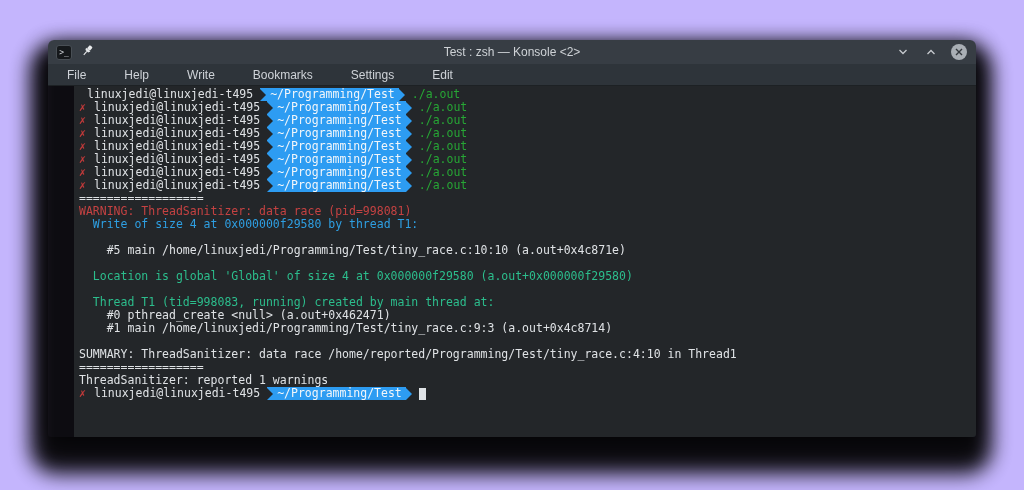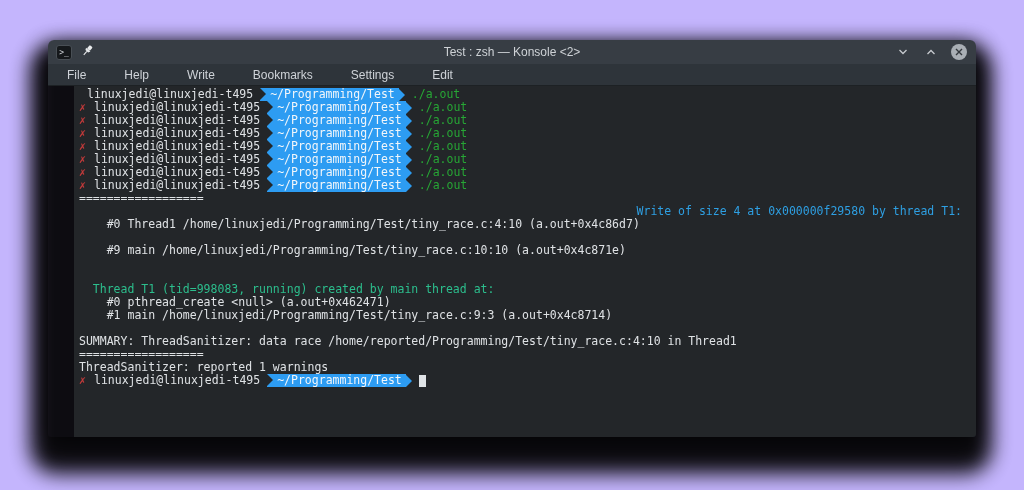--- a/index.html
+++ b/index.html
@@ -39,31 +39,31 @@
 
   
   .terminal { position:relative; height:436px; background:#232629;
               font-family:"DejaVu Sans Mono", monospace; font-size:11.5px;
               padding:2px 14px 0 5px;margin-left:26px; }
   .tline { height:13px; line-height:13px; white-space:pre; color:#dfe2e5;
            display:block; overflow:hidden; }
   .prompt { display:flex; align-items:center; }
   .mark { display:inline-block; width:15px; color:#c23a3a; }
   .prompt.no-mark .mark { visibility:hidden; width:8px; }
-  .pl { background:#2d9cf2; display:inline-flex; height:13px;
+  .pl { background:#2d9cf2; display:inline-flex; align-items:center; height:13px;
         margin-left:7px; padding-right:4px; color:#f2f6fa; }
   .pl-notch { width:0; height:0; border-top:6.5px solid transparent;
               border-bottom:6.5px solid transparent; border-left:6px solid #232629;
               margin-right:4px; }
   .pl-tip { width:0; height:0; border-top:6.5px solid transparent;
             border-bottom:6.5px solid transparent; border-left:6px solid #2d9cf2; }
   .cmd { margin-left:7px; }
   .green { color:#27a635; }
   .red { color:#c54242; }
-  .blue { color:#2e9fe2;text-align:right; }
+  .blue { color:#2e9fe2; }
   .teal { color:#2cbe8d; }
   .fg { color:#dfe2e5; }
   .cursor { display:inline-block; width:7px; height:12px; background:#dfe3e6;
             margin-left:7px; }
 
   
   .scrollbar { position:absolute; top:0; right:0; bottom:0; width:10px; }
   .scroll-thumb { position:absolute; right:2px; bottom:16px; width:5px; height:44px;
                   background:#70757b; border-radius:3px; cursor:pointer; }
 </style>
@@ -204,25 +204,26 @@
     <span class="pl">
       <span class="pl-notch"></span>
       <span class="pl-text">~/Programming/Test</span>
     </span>
     <span class="pl-tip"></span>
     <span class="green cmd">./a.out</span>
   </div>
 </div>
 
       <div class="tline fg">==================</div>
+      <div class="tline red">WARNING: ThreadSanitizer: data race (pid=998081)</div>
       <div class="tline blue">  Write of size 4 at 0x000000f29580 by thread T1:</div>
-      <div class="tline fg">    #0 Thread1 /home/linuxjedi/Programming/Test/tiny_race.c:4:10 (a.out+0x4c86d7)</div>
-      <div class="tline"></div>
-      <div class="tline fg">    #9 main /home/linuxjedi/Programming/Test/tiny_race.c:10:10 (a.out+0x4c871e)</div>
-      <div class="tline"></div>
+      <div class="tline"></div>
+      <div class="tline fg">    #5 main /home/linuxjedi/Programming/Test/tiny_race.c:10:10 (a.out+0x4c871e)</div>
+      <div class="tline"></div>
+      <div class="tline teal">  Location is global 'Global' of size 4 at 0x000000f29580 (a.out+0x000000f29580)</div>
       <div class="tline"></div>
       <div class="tline teal">  Thread T1 (tid=998083, running) created by main thread at:</div>
       <div class="tline fg">    #0 pthread_create &lt;null&gt; (a.out+0x462471)</div>
       <div class="tline fg">    #1 main /home/linuxjedi/Programming/Test/tiny_race.c:9:3 (a.out+0x4c8714)</div>
       <div class="tline"></div>
       <div class="tline fg">SUMMARY: ThreadSanitizer: data race /home/reported/Programming/Test/tiny_race.c:4:10 in Thread1</div>
       <div class="tline fg">==================</div>
       <div class="tline fg">ThreadSanitizer: reported 1 warnings</div>
 
       <div class="tline prompt">

